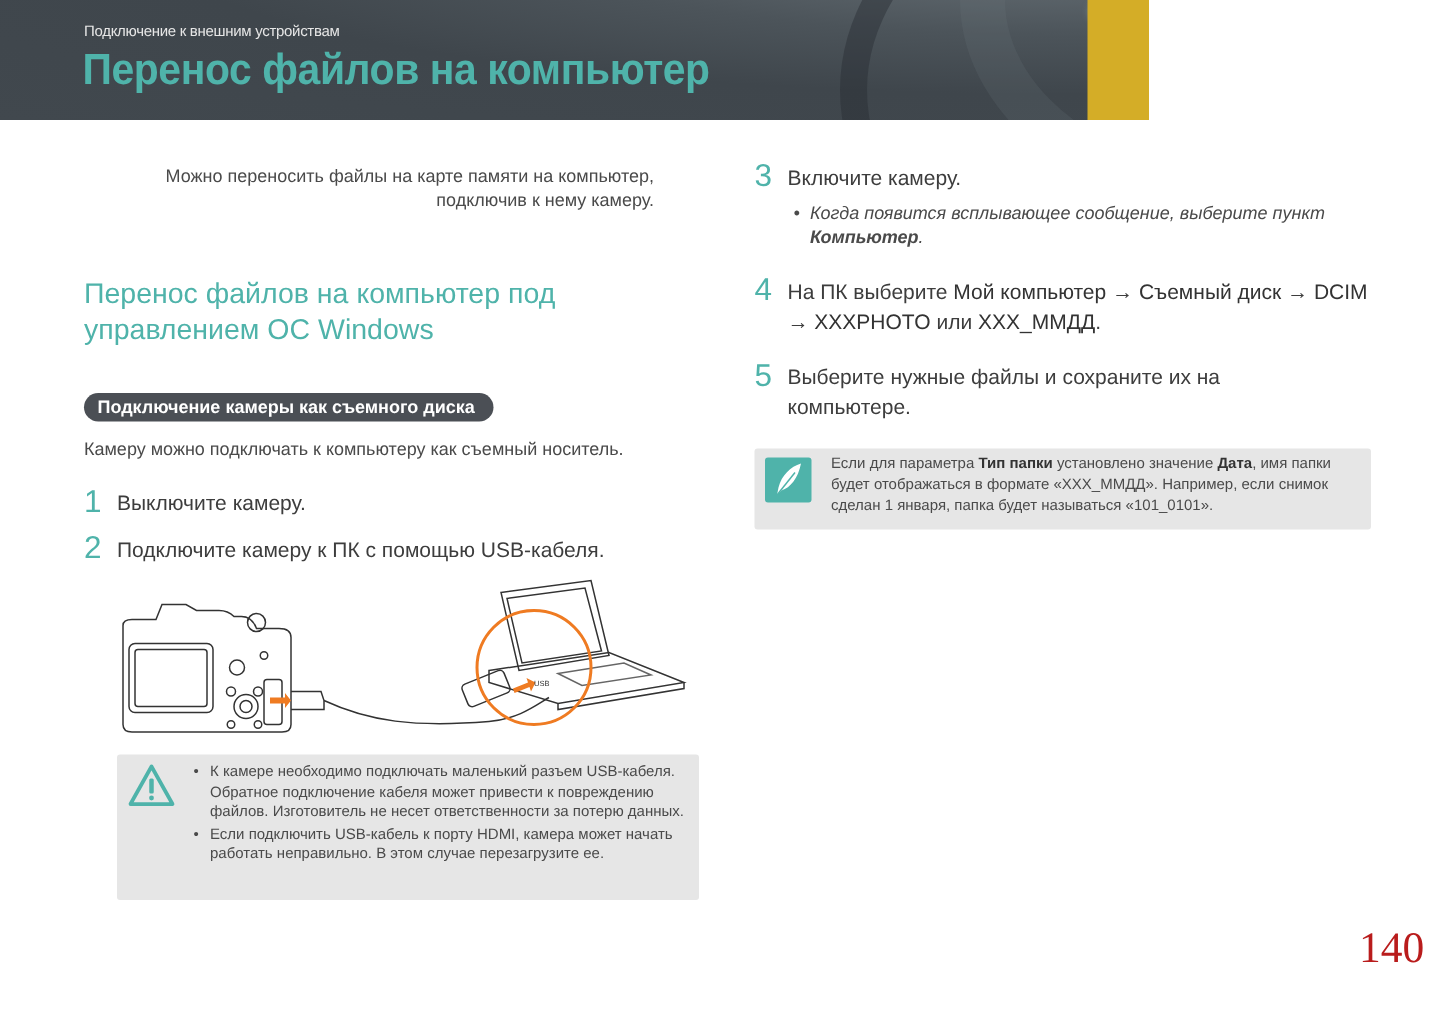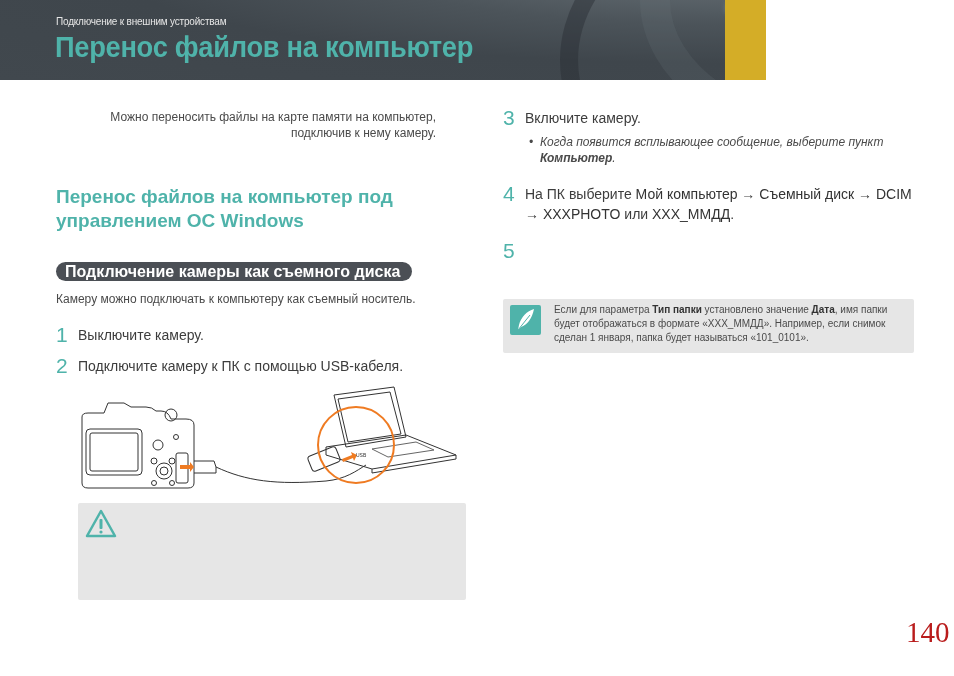--- a/index.html
+++ b/index.html
@@ -15,23 +15,23 @@
     border-radius: 50%; border: 18px solid rgba(40,45,50,0.45); }
   .header .swirl2 { position: absolute; left: 640px; top: -150px; width: 420px; height: 300px;
     border-radius: 50%; border: 30px solid rgba(110,120,126,0.18); }
   .header .dot { position: absolute; border-radius: 50%; background: #e8f4f6;
     box-shadow: 0 0 6px 3px rgba(200,235,240,0.55); }
   .header .gold { position: absolute; right: 0; top: 0; width: 41px; height: 80px; background: #d4ad27; }
   .breadcrumb { position: absolute; left: 56px; top: 16px; font-size: 10px; color: #e6e6e6; letter-spacing: -0.2px; }
   .page-title { position: absolute; left: 55px; top: 31px; font-size: 29px; color: #4fb3aa; font-weight: bold; letter-spacing: -0.3px; transform: scaleX(0.94); transform-origin: left; }
 
   .intro { position: absolute; left: 56px; top: 109px; width: 380px; font-size: 12px; line-height: 16px; color: #4a4a4a; text-align: right; }
-  .section-title { position: absolute; left: 56px; top: 185px; width: 400px; font-size: 19px; line-height: 24px; color: #4fb3aa; font-weight: bold; }
+  .section-title { position: absolute; left: 56px; top: 185px; width: 400px; font-size: 19px; line-height: 24px; color: #4fb3aa; font-weight: normal; }
   .subsection-pill { position: absolute; left: 56px; top: 262px; height: 19px; padding: 0 12px 0 9px;
-    background: #4b4f55; color: #ffffff; font-size: 16px; font-weight: bold; line-height: 19px; border-radius: 10px; }
+    background: #4b4f55; color: #ffffff; font-size: 12px; font-weight: bold; line-height: 19px; border-radius: 10px; }
   .subsection-desc { position: absolute; left: 56px; top: 292px; font-size: 12px; color: #4a4a4a; }
 
   .step { position: absolute; display: flex; align-items: flex-start; }
   .step .num { width: 22px; font-size: 21px; line-height: 20px; color: #4fb3aa; font-weight: normal; }
   .step .txt { font-size: 14px; line-height: 20px; color: #3d3d3d; }
   .step .txt b { font-weight: normal; color: #333; }
 
   .illustration { position: absolute; left: 76px; top: 385px; width: 400px; height: 110px; }
 
   .warn-box { position: absolute; left: 78px; top: 503px; width: 388px; height: 97px; background: #e6e6e6; border-radius: 2px; }
@@ -119,36 +119,39 @@
   <text x="280" y="72" font-size="5" fill="#333" font-family="Liberation Sans, sans-serif">USB</text>
 </svg>
 
 <div class="warn-box">
   <svg class="warn-icon" viewBox="0 0 32 30">
     <path d="M16,2 L30,27 L2,27 Z" fill="none" stroke="#4fb3aa" stroke-width="2.5" stroke-linejoin="round"></path>
     <rect x="14.5" y="10" width="3" height="10" rx="1" fill="#4fb3aa"></rect>
     <circle cx="16" cy="23" r="1.6" fill="#4fb3aa"></circle>
   </svg>
   <ul class="warn-list">
+    <li>К камере необходимо подключать маленький разъем USB-кабеля. Обратное подключение кабеля может привести к повреждению файлов. Изготовитель не несет ответственности за потерю данных.</li>
+    <li>Если подключить USB-кабель к порту HDMI, камера может начать работать неправильно. В этом случае перезагрузите ее.</li>
   </ul>
 </div>
 
 <div class="step" style="left:503px;top:108px;">
   <span class="num">3</span>
   <span class="txt">Включите камеру.</span>
 </div>
 <p class="bullet"><span>Когда появится всплывающее сообщение, выберите пункт </span><b>Компьютер</b><span>.</span></p>
 
 <div class="step" style="left:503px;top:184px;width:420px;">
   <span class="num">4</span>
   <span class="txt" style="width:395px;"><span>На ПК выберите </span><b>Мой компьютер</b><span> → </span><b>Съемный диск</b><span> → </span><b>DCIM</b><span> → </span><b>XXXPHOTO</b><span> или </span><b>XXX_ММДД</b><span>.</span></span>
 </div>
 
 <div class="step" style="left:503px;top:241px;width:420px;">
   <span class="num">5</span>
+  <span class="txt" style="width:330px;">Выберите нужные файлы и сохраните их на компьютере.</span>
 </div>
 
 <div class="note-box">
   <div class="note-icon">
     <svg viewBox="0 0 31 30" width="31" height="30">
       <path d="M24,4 C17,6 11,12 9,20 L8,25 L11,22 C17,20 22,14 24,4 Z" fill="#ffffff"></path>
       <path d="M8,25 L20,10" stroke="#4fb3aa" stroke-width="1"></path>
     </svg>
   </div>
   <p class="note-text"><span>Если для параметра </span><b>Тип папки</b><span> установлено значение </span><b>Дата</b><span>, имя папки будет отображаться в формате «XXX_ММДД». Например, если снимок сделан 1 января, папка будет называться «101_0101».</span></p>

